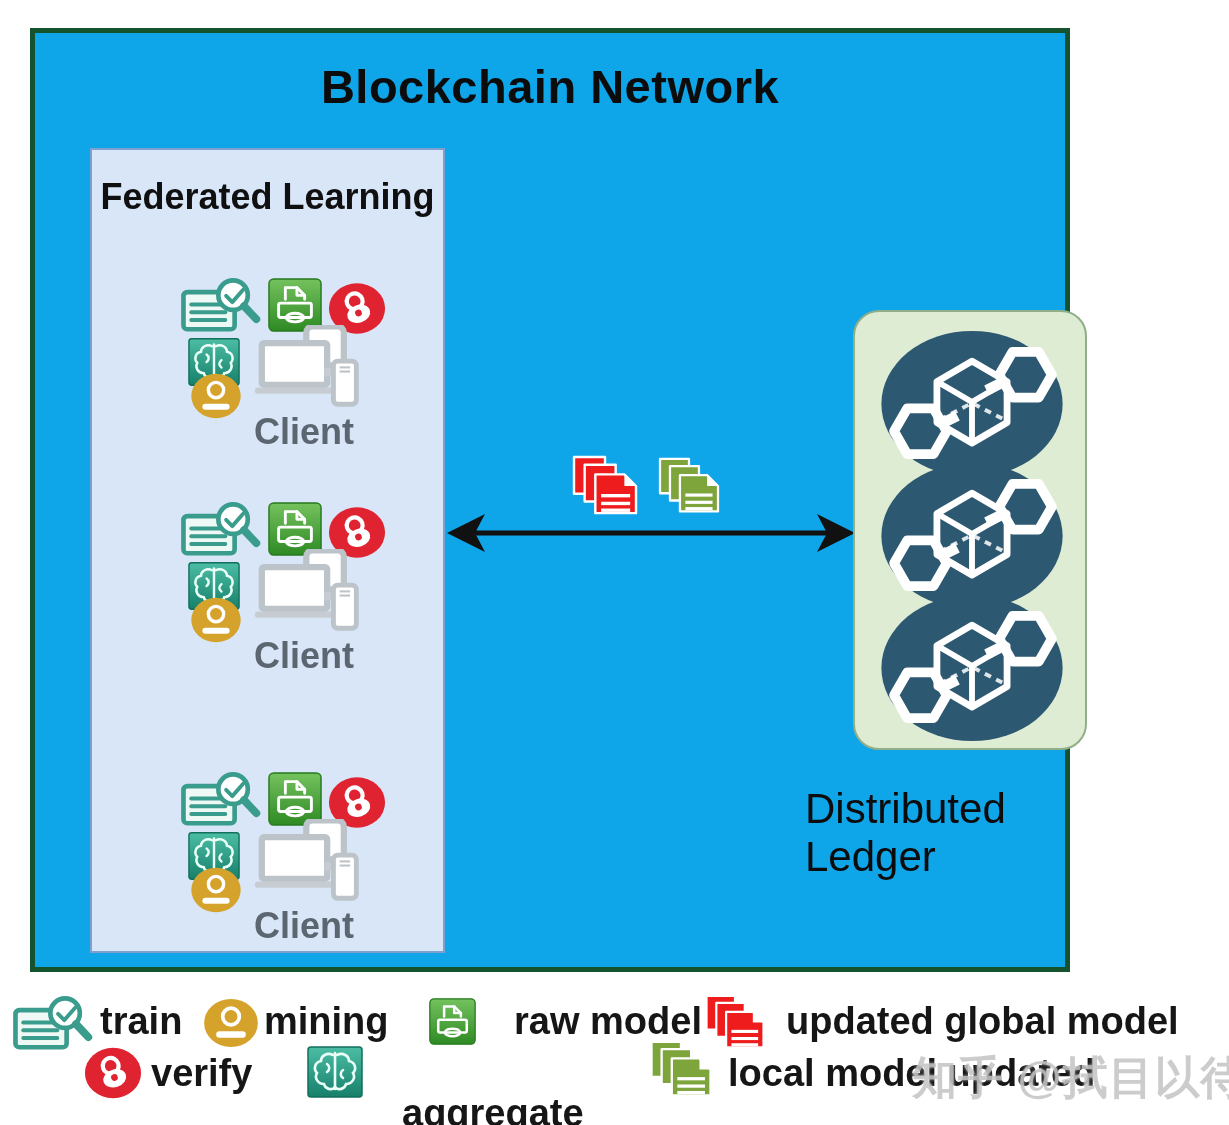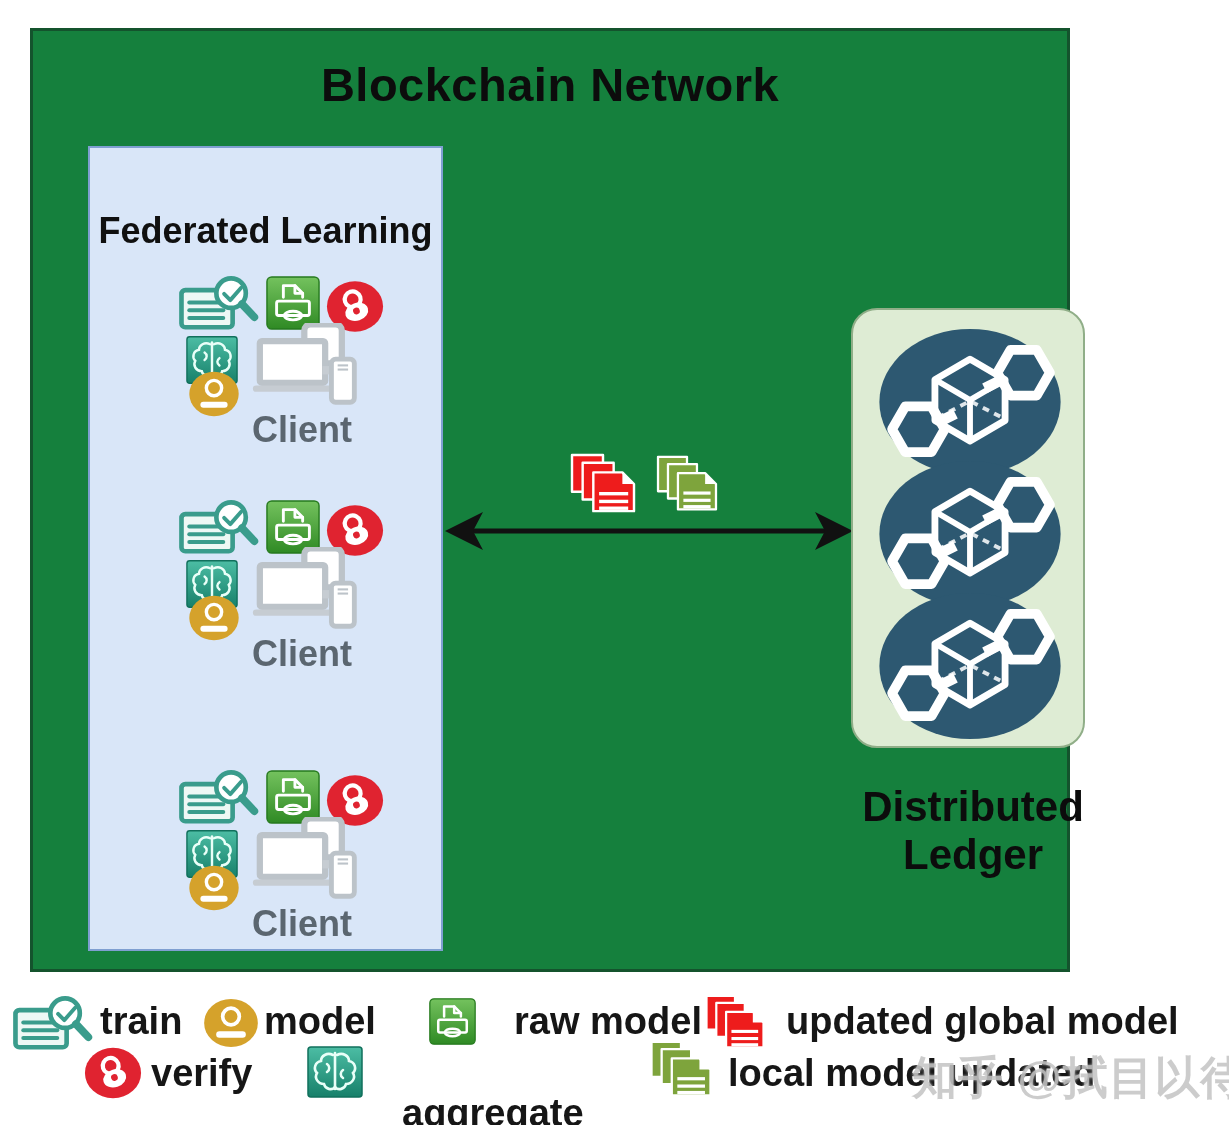--- a/index.html
+++ b/index.html
@@ -4,38 +4,38 @@
 <style>
   html,body{margin:0;padding:0;background:#ffffff;}
   #canvas{position:relative;width:1229px;height:1125px;background:#ffffff;
           font-family:"Liberation Sans",sans-serif;overflow:hidden;}
   .abs{position:absolute;}
   .icn{position:absolute;display:block;}
   .icn svg{display:block;width:100%;height:100%;}
 
   
   .outer-box{position:absolute;left:30px;top:28px;width:1040px;height:944px;
-             border:3px solid #14532d;background:#15803d;box-sizing:border-box;}
+             border:5px solid #14532d;background:#0ea5e9;box-sizing:border-box;}
   .title{position:absolute;left:0;top:26px;width:100%;text-align:center;
          font-size:47px;font-weight:700;color:#0c0c0c;letter-spacing:.5px;}
 
   
   .fl-box{position:absolute;left:55px;top:115px;width:355px;height:805px;
           background:#d9e6f8;border:2px solid #7f9fd1;box-sizing:border-box;}
   .fl-title{position:absolute;left:0;top:26px;width:100%;text-align:center;
-            font-size:36px;font-weight:700;color:#101010;line-height:1.18;margin-top:36px;}
+            font-size:36px;font-weight:700;color:#101010;line-height:1.18;}
   .client{position:absolute;left:86px;width:212px;height:178px;}
   .client-label{position:absolute;left:58px;top:136px;width:136px;text-align:center;
                 font-size:36px;font-weight:700;color:#5b6670;}
 
   
   .ledger-box{position:absolute;left:818px;top:277px;width:234px;height:440px;
               background:#deecd4;border:2px solid #90ae88;border-radius:26px;box-sizing:border-box;}
-  .ledger-label{position:absolute;left:770px;top:752px;width:340px;text-align:center;
-                font-size:42px;font-weight:700;color:#0c0c0c;line-height:1.15;}
+  .ledger-label{position:absolute;left:770px;top:752px;width:340px;
+                font-size:42px;font-weight:400;color:#0c0c0c;line-height:1.15;}
 
   
   .ltext{position:absolute;font-size:38px;font-weight:700;color:#161616;white-space:nowrap;}
   .watermark{position:absolute;left:912px;top:1048px;font-size:45px;font-weight:700;
              color:#c6c6c6;opacity:.88;letter-spacing:1px;white-space:nowrap;z-index:5;
              text-shadow:0 0 3px rgba(255,255,255,.9);}
 </style>
 </head>
 <body>
 
@@ -393,21 +393,21 @@
 </span>
     <span class="ltext" style="left:100px;top:1000px">train</span>
 
     <span class="icn" style="left:203px;top:998px;width:56px;height:50px">
   <svg viewBox="0 0 60 54">
     <ellipse cx="30" cy="27" rx="29" ry="26" fill="#d5a22b"></ellipse>
     <circle cx="30" cy="20" r="9" fill="none" stroke="#ffffff" stroke-width="4"></circle>
     <rect x="14" y="36" width="32" height="7" rx="3.5" fill="#ffffff"></rect>
   </svg>
 </span>
-    <span class="ltext" style="left:264px;top:1000px">model</span>
+    <span class="ltext" style="left:264px;top:1000px">mining</span>
 
     <span class="icn" style="left:429px;top:998px;width:47px;height:47px">
   <svg viewBox="0 0 56 56">
     <defs>
       <linearGradient id="gGreen" x1="0" y1="0" x2="0" y2="1">
         <stop offset="0" stop-color="#74c25e"></stop>
               <stop offset="1" stop-color="#2f8a24"></stop>
       </linearGradient>
     </defs>
     <rect x="1" y="1" width="54" height="54" rx="5" fill="url(#gGreen)" stroke="#267a1e" stroke-width="1.5"></rect>

